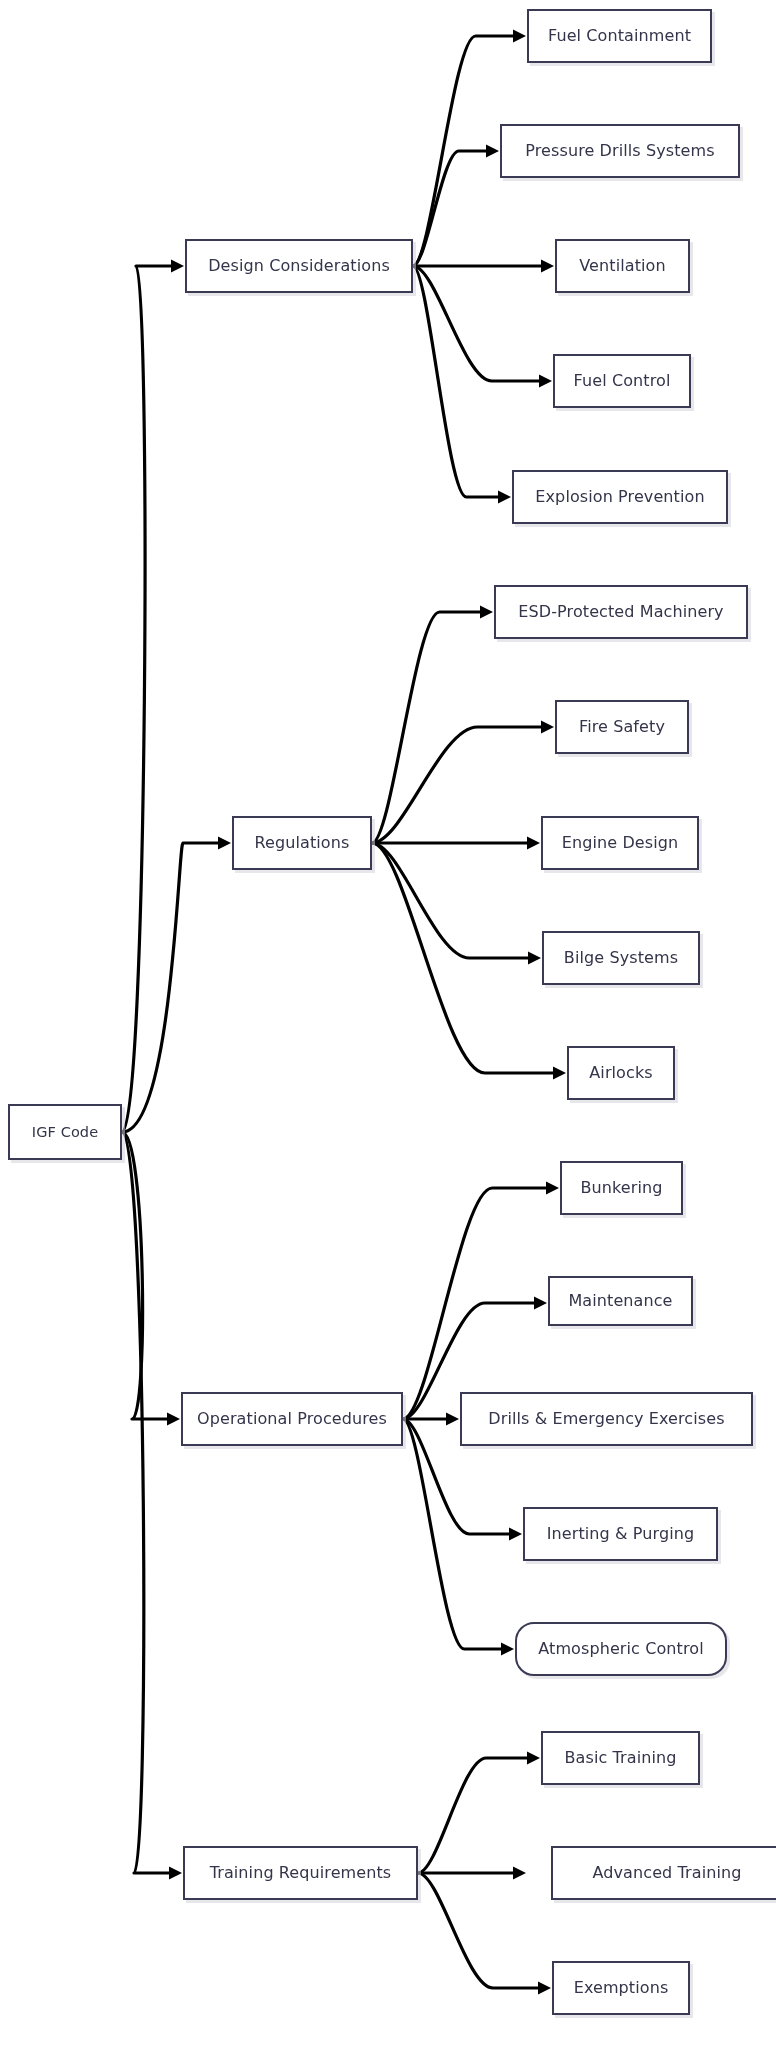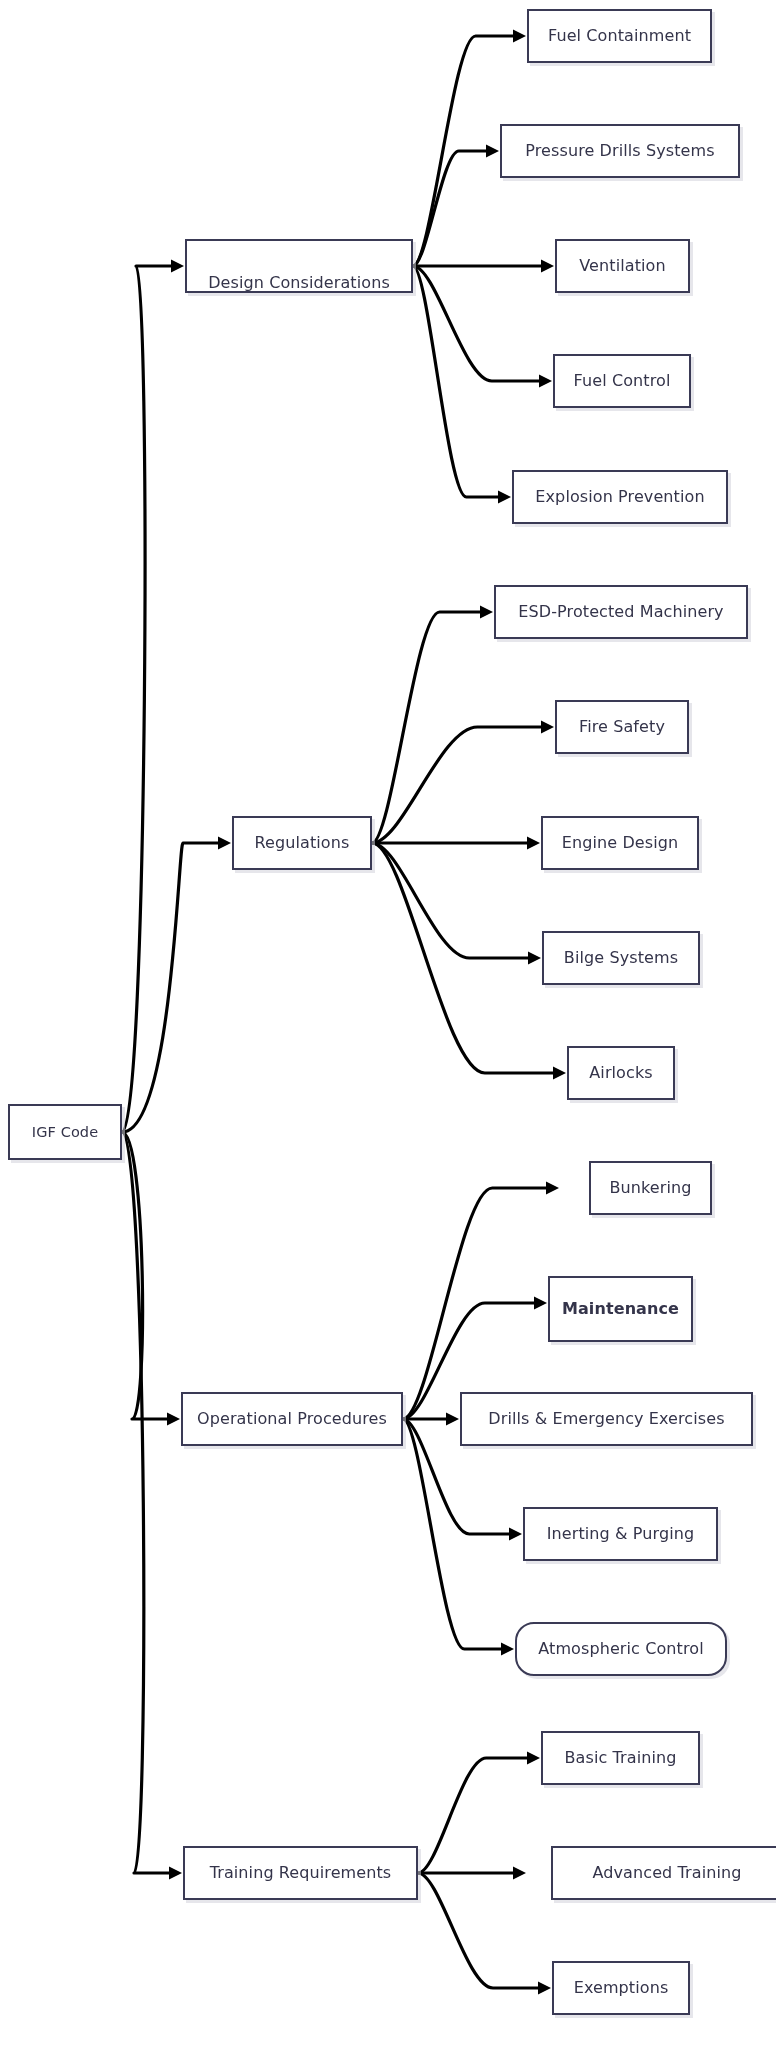--- a/index.html
+++ b/index.html
@@ -113,21 +113,21 @@
         <polygon class="arrow-head" points="540,1758 527,1751.5 527,1764.5"></polygon>
         <polygon class="arrow-head" points="526,1873 513,1866.5 513,1879.5"></polygon>
         <polygon class="arrow-head" points="551,1988 538,1981.5 538,1994.5"></polygon>
       </g>
   </svg>
 
   <div id="nodes-layer">
       <div class="node-box node-root" style="left: 8px; top: 1104px; width: 114px; height: 56px;">
         <span class="node-label">IGF Code</span>
       </div>
-      <div class="node-box node-branch" style="left: 185px; top: 239px; width: 228px; height: 54px; align-items: flex-end;">
+      <div class="node-box node-branch" style="left: 185px; top: 239px; width: 228px; height: 54px;">
         <span class="node-label">Design Considerations</span>
       </div>
       <div class="node-box node-leaf" style="left: 527px; top: 9px; width: 185px; height: 54px;">
         <span class="node-label">Fuel Containment</span>
       </div>
       <div class="node-box node-leaf" style="left: 500px; top: 124px; width: 240px; height: 54px;">
         <span class="node-label">Pressure Drills Systems</span>
       </div>
       <div class="node-box node-leaf" style="left: 555px; top: 239px; width: 135px; height: 54px;">
         <span class="node-label">Ventilation</span>
@@ -152,24 +152,24 @@
       </div>
       <div class="node-box node-leaf" style="left: 542px; top: 931px; width: 158px; height: 54px;">
         <span class="node-label">Bilge Systems</span>
       </div>
       <div class="node-box node-leaf" style="left: 567px; top: 1046px; width: 108px; height: 54px;">
         <span class="node-label">Airlocks</span>
       </div>
       <div class="node-box node-branch" style="left: 181px; top: 1392px; width: 222px; height: 54px;">
         <span class="node-label">Operational Procedures</span>
       </div>
-      <div class="node-box node-leaf" style="left: 560px; top: 1161px; width: 123px; height: 54px; margin-left: 29px;">
+      <div class="node-box node-leaf" style="left: 560px; top: 1161px; width: 123px; height: 54px;">
         <span class="node-label">Bunkering</span>
       </div>
-      <div class="node-box node-leaf" style="left: 548px; top: 1276px; width: 145px; height: 66px; font-weight: bold;">
+      <div class="node-box node-leaf" style="left: 548px; top: 1276px; width: 145px; height: 50px;">
         <span class="node-label">Maintenance</span>
       </div>
       <div class="node-box node-leaf" style="left: 460px; top: 1392px; width: 293px; height: 54px;">
         <span class="node-label">Drills &amp; Emergency Exercises</span>
       </div>
       <div class="node-box node-leaf" style="left: 523px; top: 1507px; width: 195px; height: 54px;">
         <span class="node-label">Inerting &amp; Purging</span>
       </div>
       <div class="node-box node-leaf" style="left: 515px; top: 1622px; width: 212px; height: 54px; border-radius: 19px;">
         <span class="node-label">Atmospheric Control</span>

